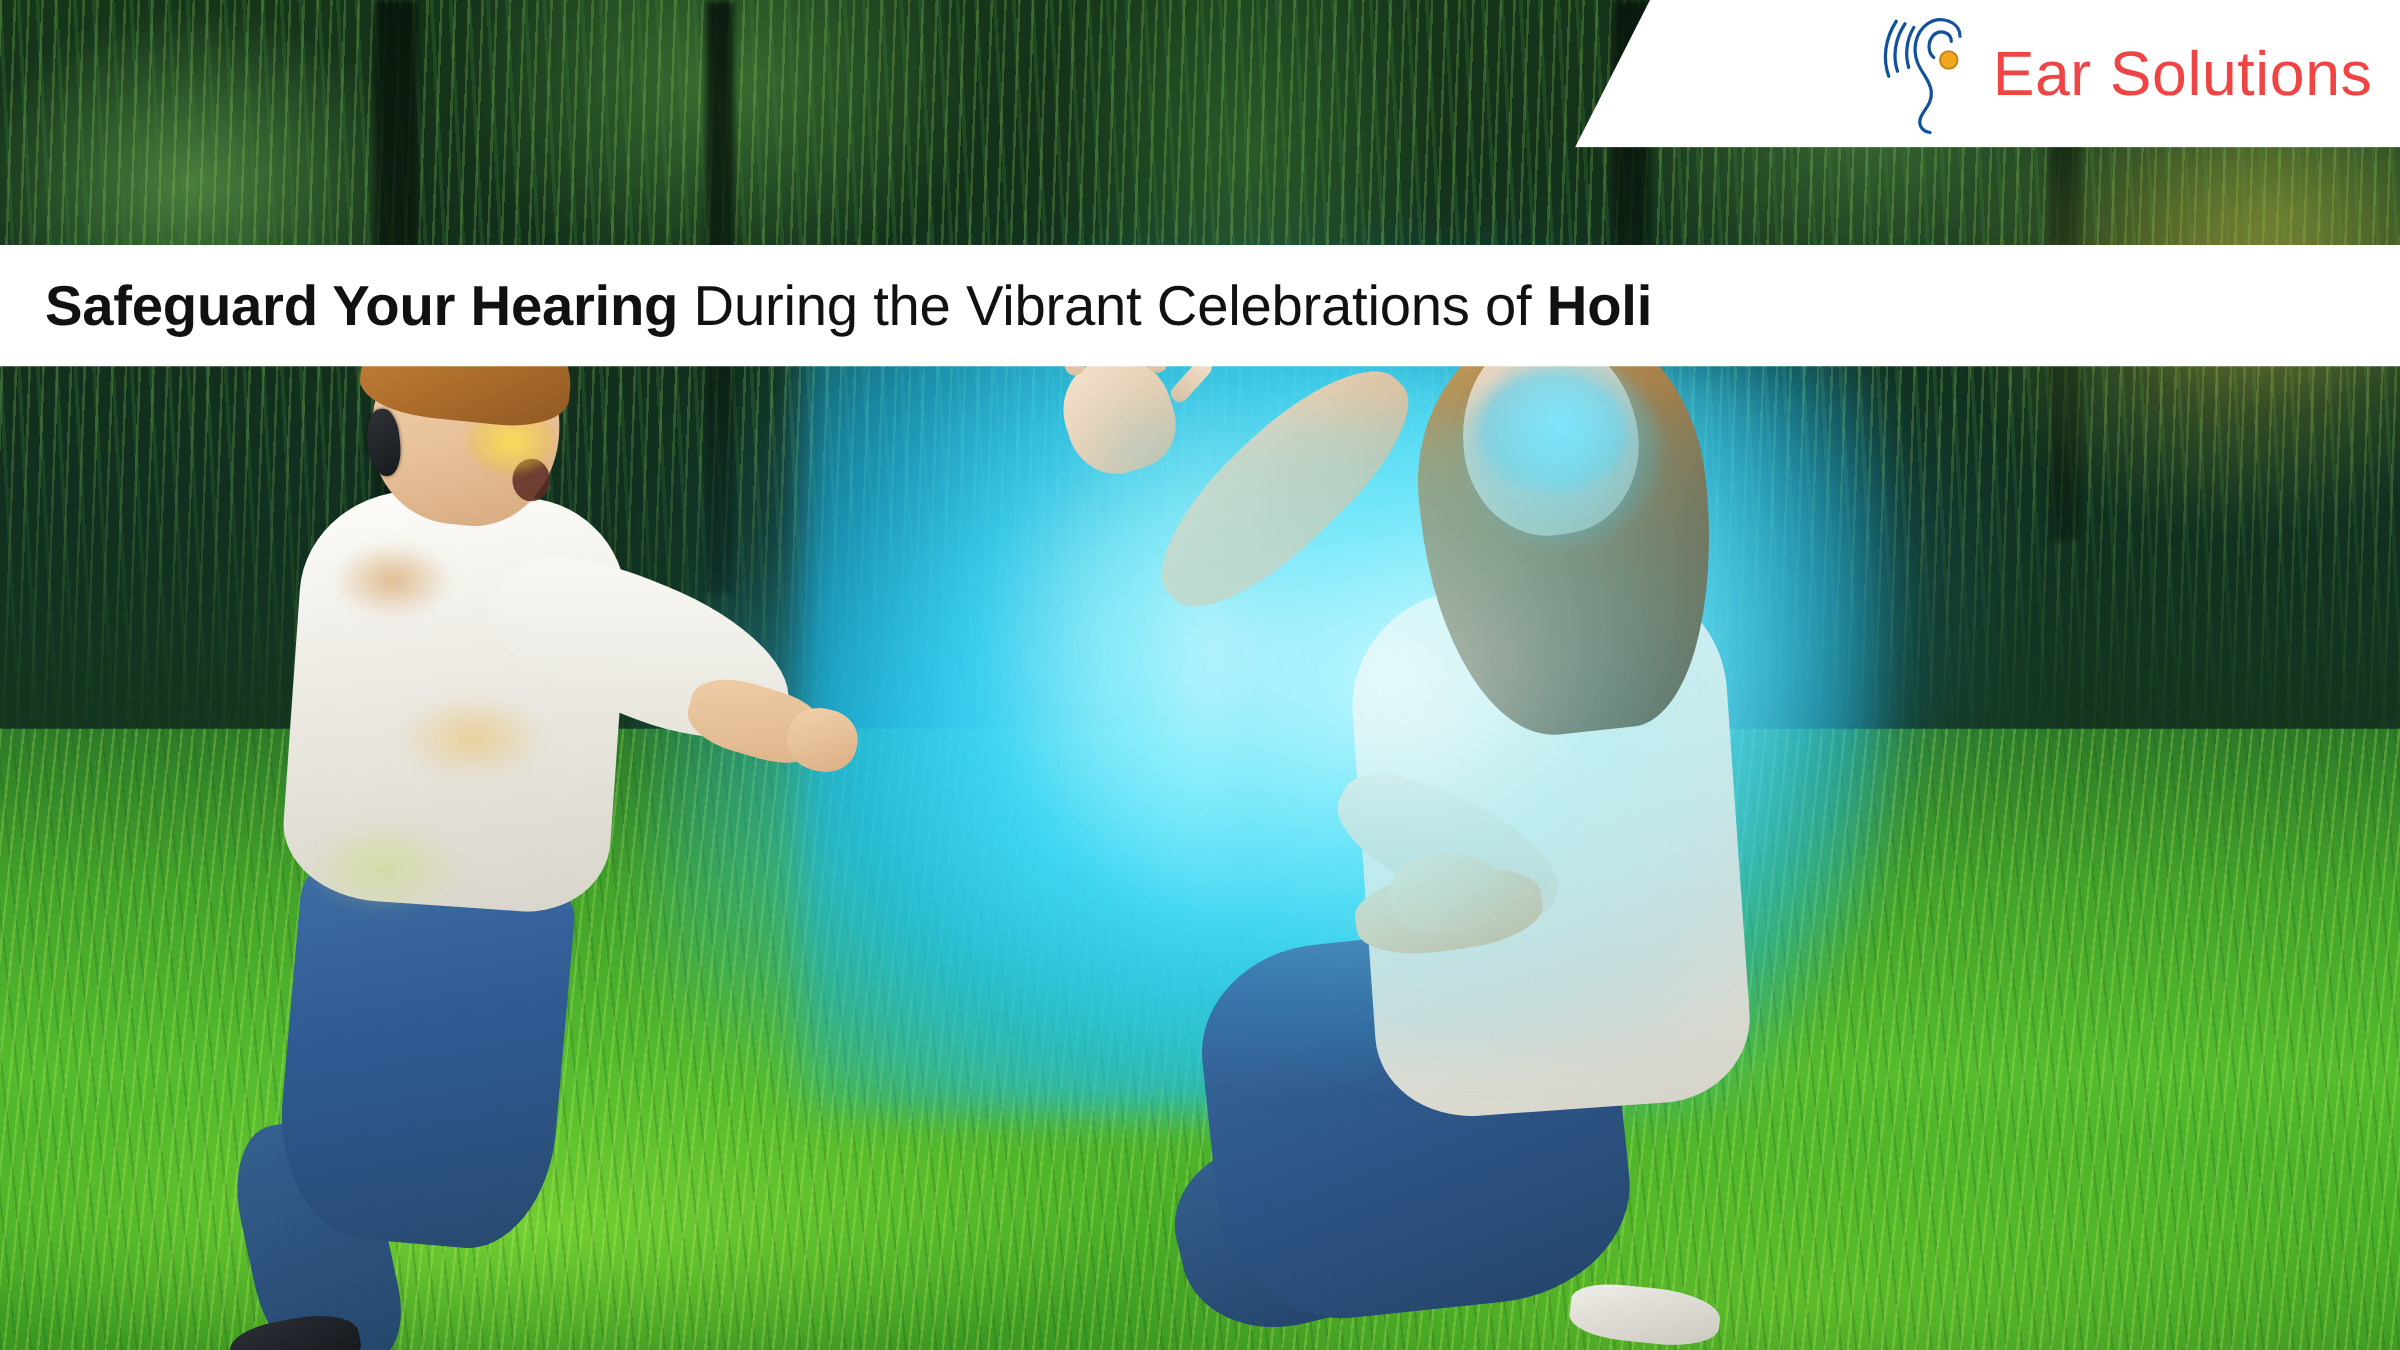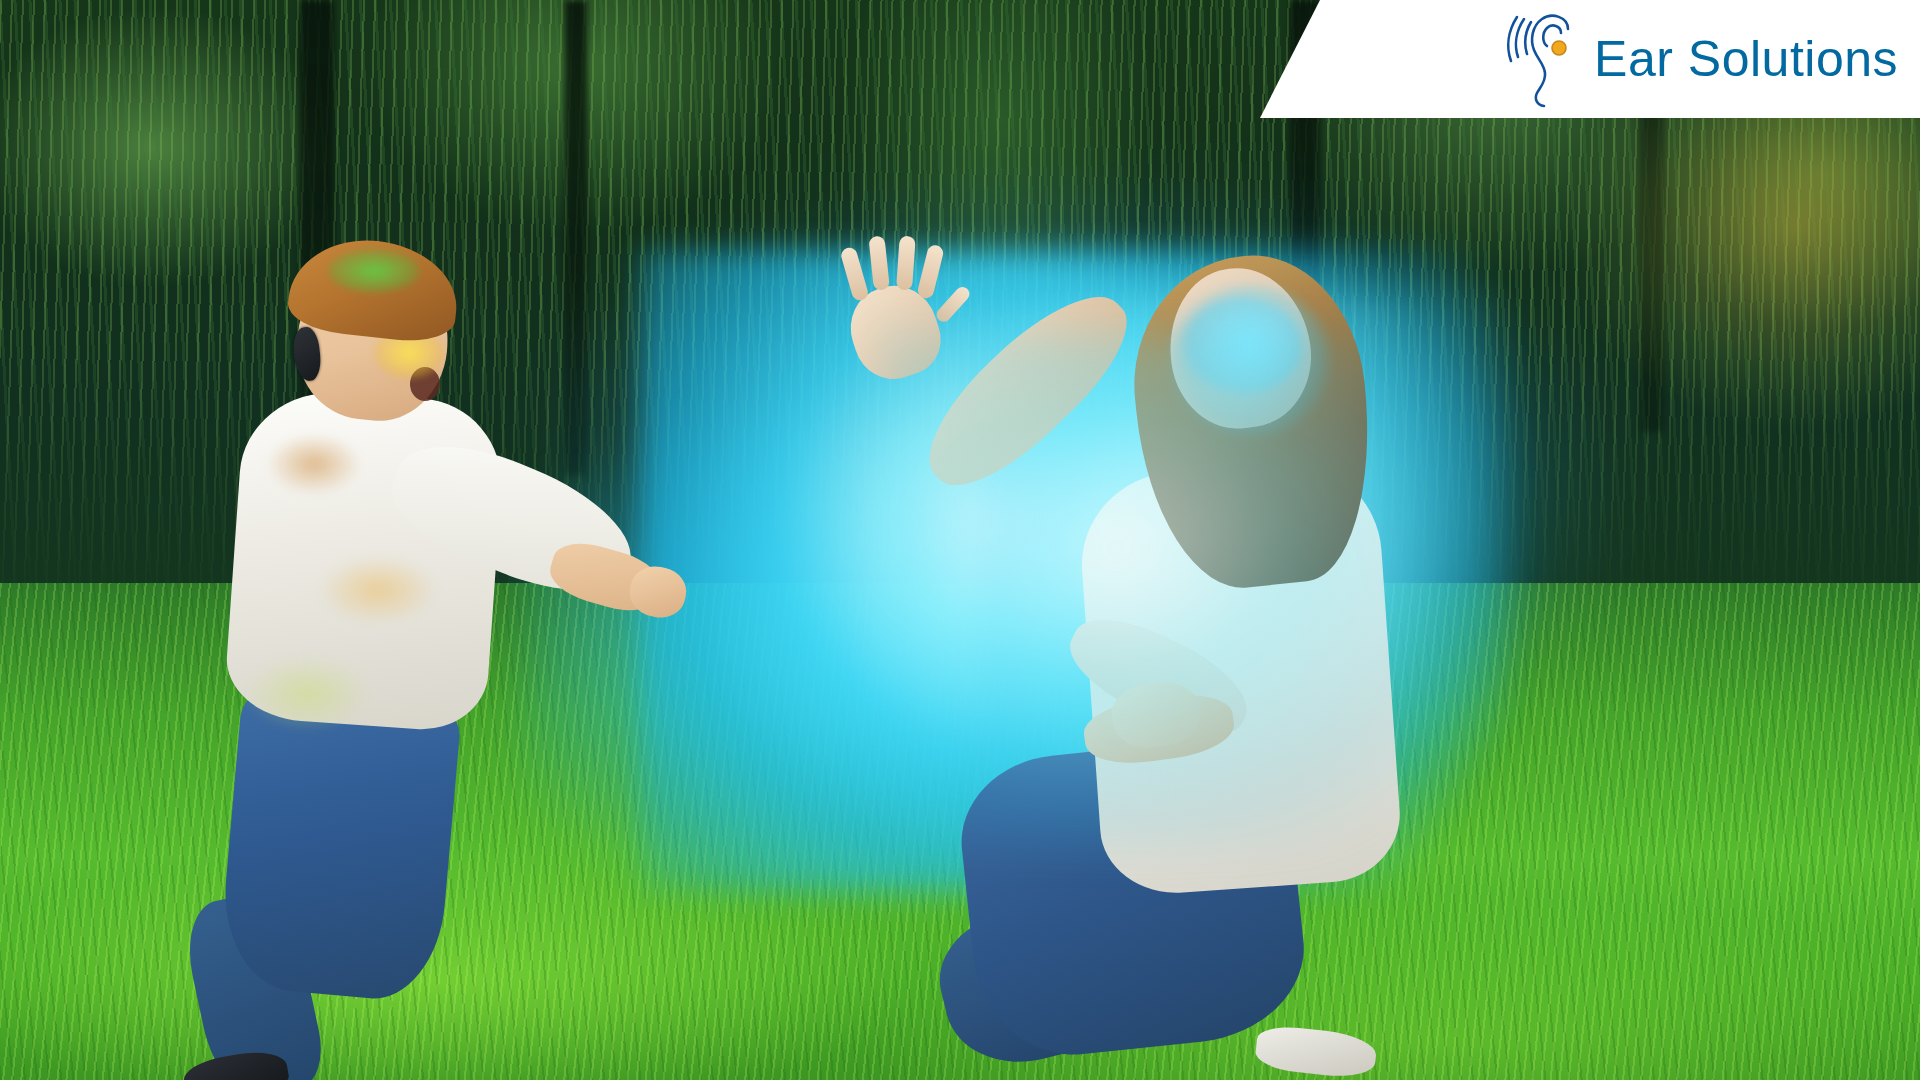--- a/index.html
+++ b/index.html
@@ -372,21 +372,21 @@
   .logo {
     display: flex;
     align-items: center;
     gap: 4px;
   }
   .logo-mark { display: block; }
   .logo-text {
     font-family: "Liberation Sans", sans-serif;
     font-size: 50px;
     font-weight: 400;
-    color: #0369a1;
+    color: #ef4444;
     letter-spacing: 0.5px;
     line-height: 1;
     white-space: nowrap;
   }
 </style>
 </head>
 <body>
 
 <div class="banner">
 
@@ -464,14 +464,17 @@
           <path d="M20 12 C12 24, 10 38, 14 50"></path>
           <path d="M13 10 C4 24, 2 40, 7 54"></path>
           <path d="M27 15 C21 25, 20 37, 23 47"></path>
         </g>
         <circle cx="55" cy="41" r="7" fill="#f0a81e" stroke="#c9851a" stroke-width="1.6"></circle>
       </svg>
       <span class="logo-text">Ear Solutions</span>
     </div>
   </div>
 
+  <div class="headline-band">
+    <h1 class="headline"><span class="strong">Safeguard Your Hearing</span><span> During the Vibrant Celebrations of </span><span class="strong">Holi</span></h1>
+  </div>
 
 </div>
 
 </body></html>

